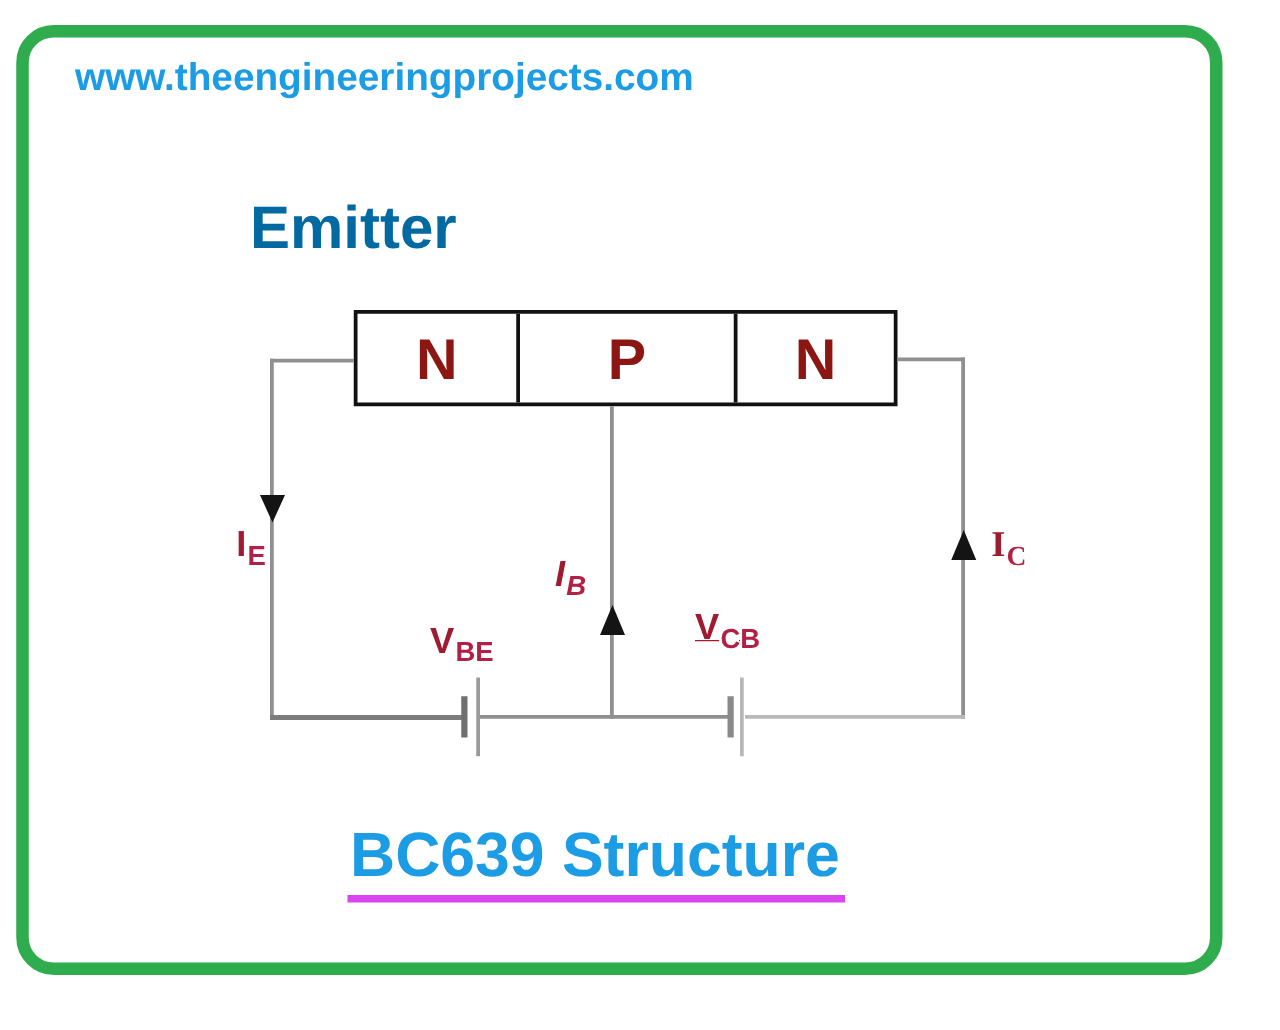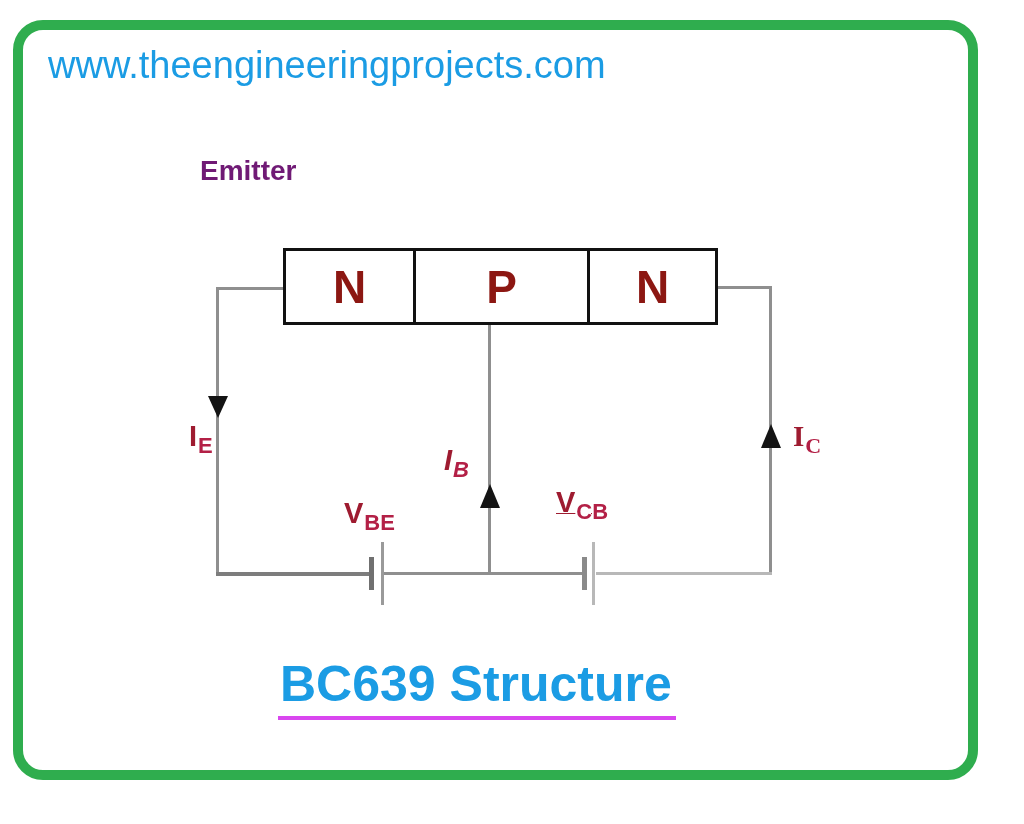--- a/index.html
+++ b/index.html
@@ -6,25 +6,25 @@
   #stage{
     position:relative;width:1024px;height:824px;background:#ffffff;
     font-family:"Liberation Sans", sans-serif;overflow:hidden;
   }
   .frame{
     position:absolute;left:13px;top:20px;width:965px;height:760px;
     border:10px solid #2FAD4E;border-radius:30px;box-sizing:border-box;
     background:#ffffff;
   }
   .site-url{
-    position:absolute;left:48px;top:44px;
-    font-size:38px;font-weight:normal;color:#1B9CE4;letter-spacing:0px;
+    position:absolute;left:60px;top:44px;
+    font-size:31px;font-weight:bold;color:#1B9CE4;letter-spacing:0px;
   }
   .term-label{
-    position:absolute;font-size:28px;font-weight:bold;color:#701a75;
+    position:absolute;font-size:48px;font-weight:bold;color:#0369a1;
   }
   .lbl-emitter{left:200px;top:155px;}
   .lbl-collector{left:602px;top:155px;}
   .lbl-base{left:520px;top:358px;}
   
   .npn-box{
     position:absolute;left:283px;top:248px;width:435px;height:77px;
     box-sizing:border-box;border:3px solid #111111;display:flex;background:#ffffff;
   }
   .npn-cell{
@@ -44,21 +44,21 @@
   .arrow-up{border-left:10px solid transparent;border-right:10px solid transparent;border-bottom:24px solid #141414;}
   
   .plate{position:absolute;}
   
   .sym-label{position:absolute;font-weight:bold;color:#9E1B30;white-space:nowrap;}
   .sym-label .main{font-size:29px;}
   .sym-label .sub{font-size:22px;color:#B32046;position:relative;top:7px;left:1px;}
   .diagram-title{
     position:absolute;left:278px;top:655px;
     font-size:50px;font-weight:bold;color:#1B9CE4;
-    border-bottom:4px solid #d946ef;padding:0 4px 3px 2px;
+    border-bottom:6px solid #d946ef;padding:0 4px 3px 2px;
   }
 </style>
 </head>
 <body>
 
 <div id="stage">
 
   <div class="frame"></div>
 
   <div class="site-url">www.theengineeringprojects.com</div>

